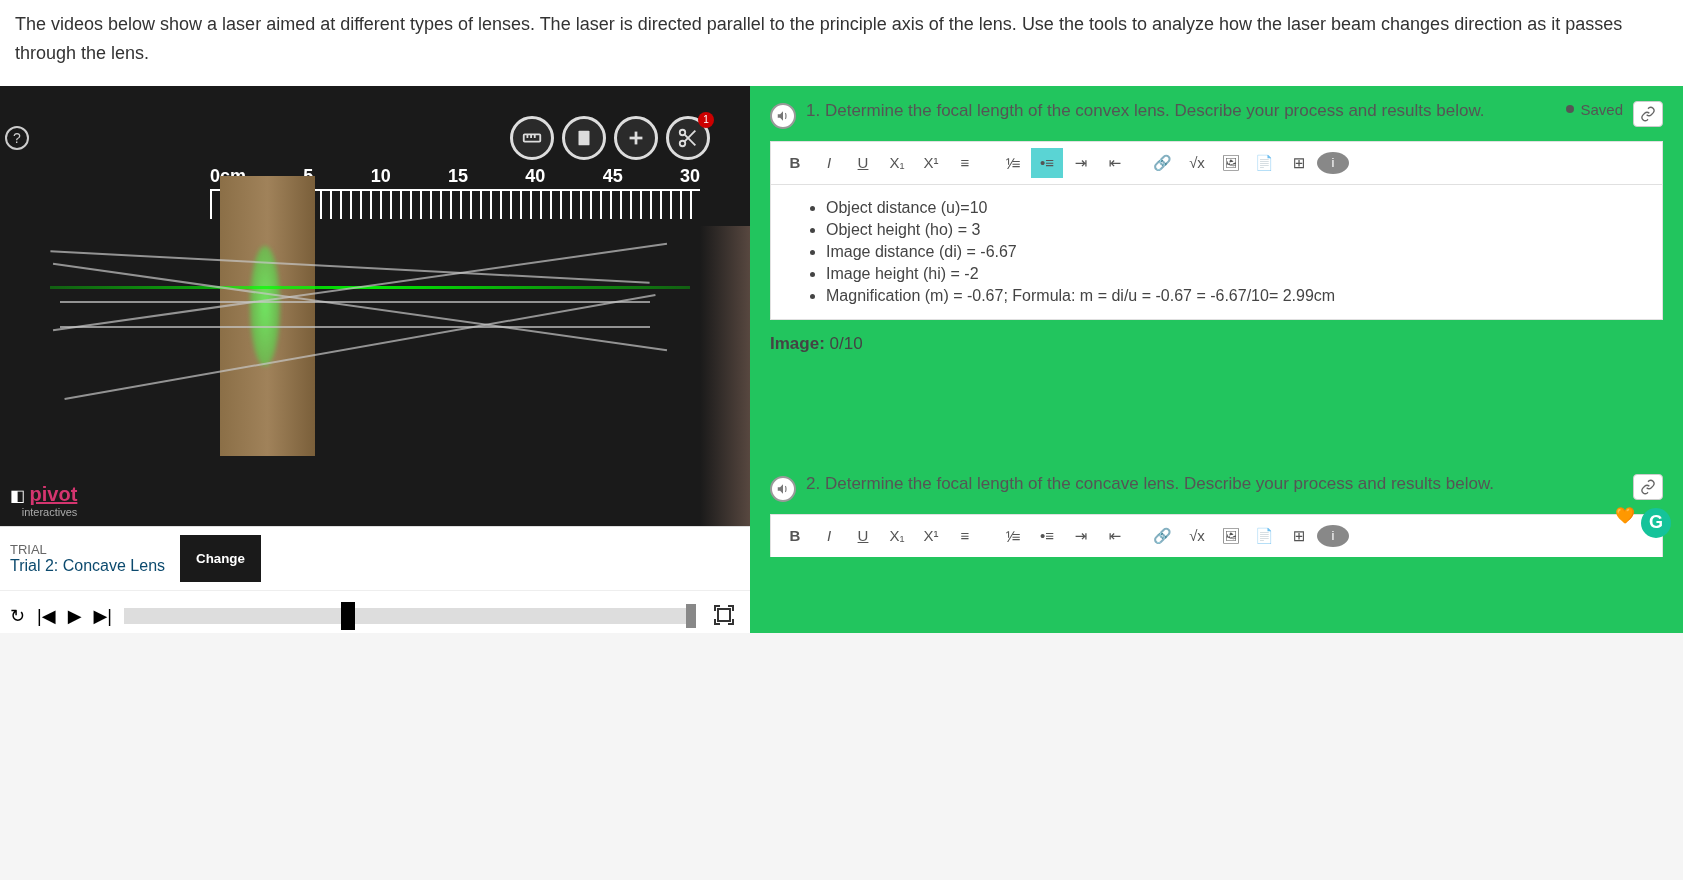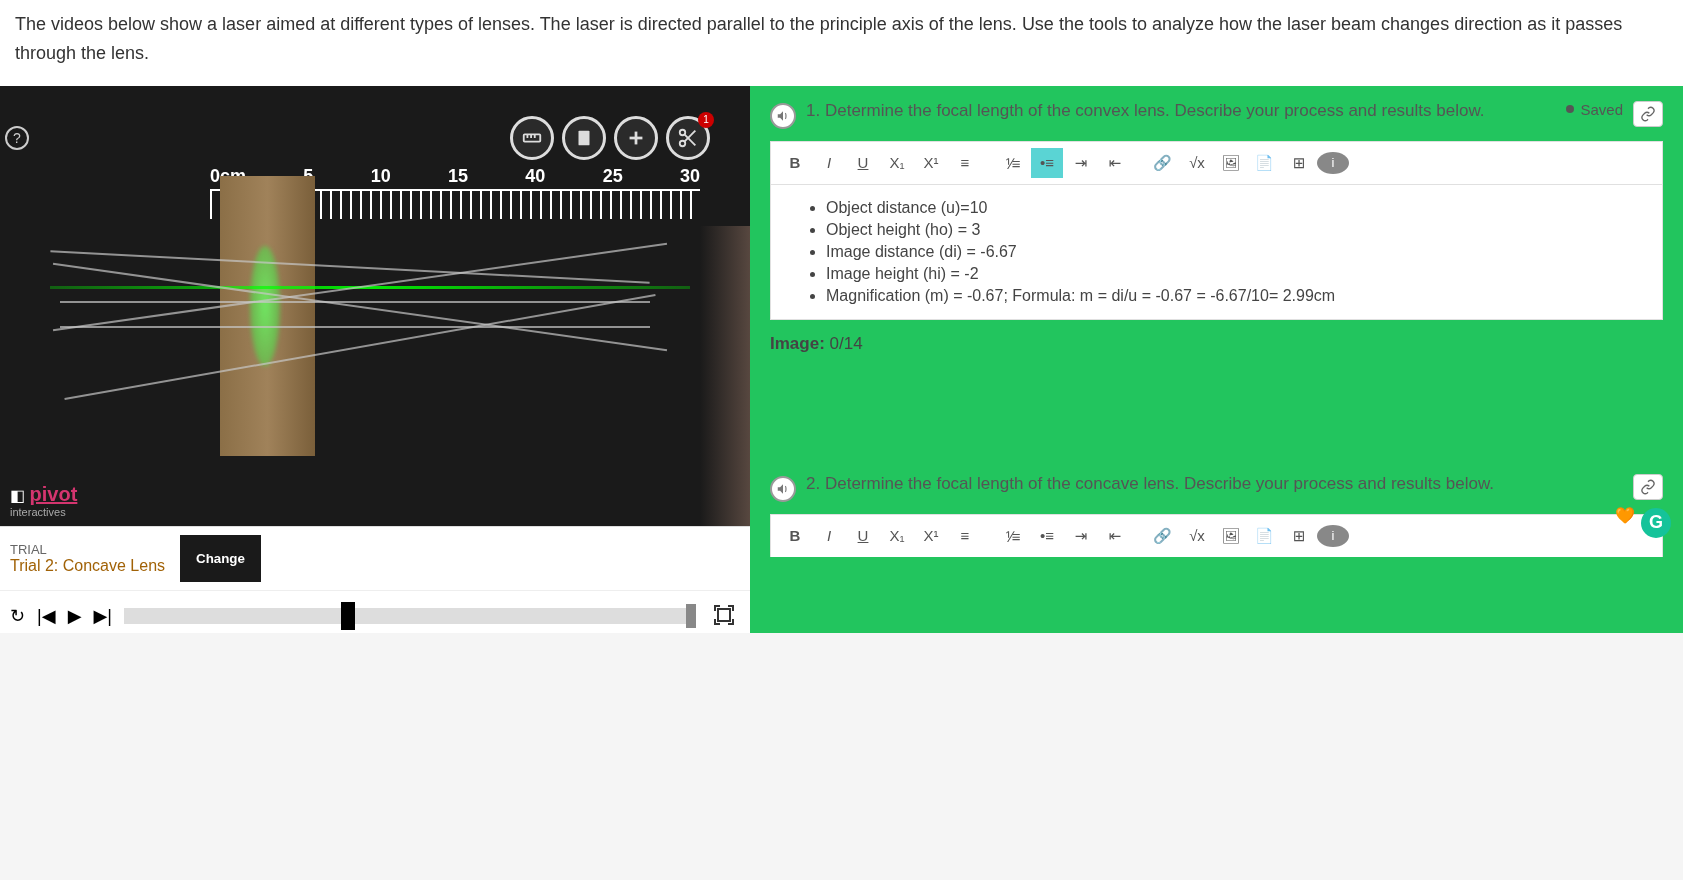--- a/index.html
+++ b/index.html
@@ -16,24 +16,24 @@
 .tool-btn svg { width: 22px; height: 22px; }
 .ruler { position: absolute; top: 80px; left: 210px; right: 50px; height: 40px; }
 .ruler-labels { display: flex; justify-content: space-between; color: #fff; font-size: 18px; font-weight: bold; }
 .ruler-ticks { height: 30px; background: repeating-linear-gradient(to right, #fff 0, #fff 2px, transparent 2px, transparent 10px); margin-top: 2px; border-top: 2px solid #fff; }
 .lens-wood { position: absolute; top: 90px; left: 220px; width: 95px; height: 280px; background: linear-gradient(to right, #8b6f47 0%, #a0825a 50%, #7a5f3a 100%); }
 .lens-glass { position: absolute; top: 160px; left: 250px; width: 30px; height: 120px; background: radial-gradient(ellipse, rgba(100,255,100,0.8), rgba(50,200,50,0.4)); border-radius: 50%; filter: blur(2px); }
 .laser-line { position: absolute; height: 2px; background: rgba(200,200,200,0.7); }
 .laser-green { position: absolute; top: 200px; left: 50px; right: 60px; height: 3px; background: linear-gradient(to right, rgba(0,255,0,0.3), rgba(0,255,0,0.9), rgba(0,255,0,0.3)); }
 .logo { position: absolute; bottom: 8px; left: 10px; }
 .logo-main { color: #d4356f; font-weight: bold; font-size: 20px; text-decoration: underline; }
-.logo-sub { color: #aaa; font-size: 11px; }
+.logo-sub { color: #aaa; font-size: 11px; text-align: right; }
 .trial-bar { display: flex; align-items: center; background: #fff; padding: 8px 10px; gap: 15px; border-top: 1px solid #ddd; }
 .trial-label { font-size: 13px; color: #666; }
-.trial-name { font-size: 16px; color: #a16207; }
+.trial-name { font-size: 16px; color: #0c4a6e; }
 .change-btn { background: #1a1a1a; color: #fff; padding: 16px 16px; border: none; font-weight: bold; cursor: pointer; }
 .playback-bar { display: flex; align-items: center; background: #fff; padding: 8px 10px; gap: 12px; border-top: 1px solid #eee; }
 .play-btn { background: none; border: none; cursor: pointer; font-size: 18px; color: #000; }
 .progress { flex: 1; height: 16px; background: #ddd; position: relative; }
 .progress-thumb { position: absolute; top: -6px; left: 38%; width: 14px; height: 28px; background: #000; }
 .progress-end { position: absolute; right: 0; top: -4px; width: 10px; height: 24px; background: #888; }
 .fullscreen-btn { background: none; border: none; cursor: pointer; padding: 4px; }
 .right-panel { flex: 1; background: #22c55e; padding: 15px 20px; overflow-y: auto; }
 .question-block { margin-bottom: 30px; }
 .question-header { display: flex; align-items: flex-start; gap: 10px; margin-bottom: 12px; }
@@ -98,21 +98,21 @@
               </svg>
           </button>
         </div>
         <div class="ruler">
           <div class="ruler-labels">
             <span>0cm</span>
             <span>5</span>
             <span>10</span>
             <span>15</span>
             <span>40</span>
-            <span>25</span>
+            <span>45</span>
             <span>30</span>
           </div>
           <div class="ruler-ticks"></div>
         </div>
         <div class="lens-wood"></div>
         <div class="lens-glass"></div>
         <div class="laser-green"></div>
         <div class="laser-line" style="top:180px;left:50px;width:600px;transform:rotate(3deg);"></div>
         <div class="laser-line" style="top:215px;left:60px;width:590px;"></div>
         <div class="laser-line" style="top:240px;left:60px;width:590px;"></div>
@@ -197,21 +197,21 @@
         <div class="editor-content">
           <ul>
             <li>Object distance (u)=10</li>
             <li>Object height (ho) = 3</li>
             <li>Image distance (di) = -6.67</li>
             <li>Image height (hi) = -2</li>
             <li>Magnification (m) = -0.67;     Formula: m = di/u = -0.67 = -6.67/10= 2.99cm</li>
           </ul>
         </div>
         <div class="score">
-          <strong>Image:</strong> <span>0/14</span>
+          <strong>Image:</strong> <span>0/10</span>
         </div>
       </div>
       <span class="heart">🧡</span>
       <div class="grammarly">G</div>
 
       <div class="question-block" style="margin-top:120px">
         <div class="question-header">
           <button class="audio-btn">
             <svg width="14" height="14" viewBox="0 0 24 24" fill="#777">
                 <path d="M3 9v6h4l5 5V4L7 9H3z"></path>

